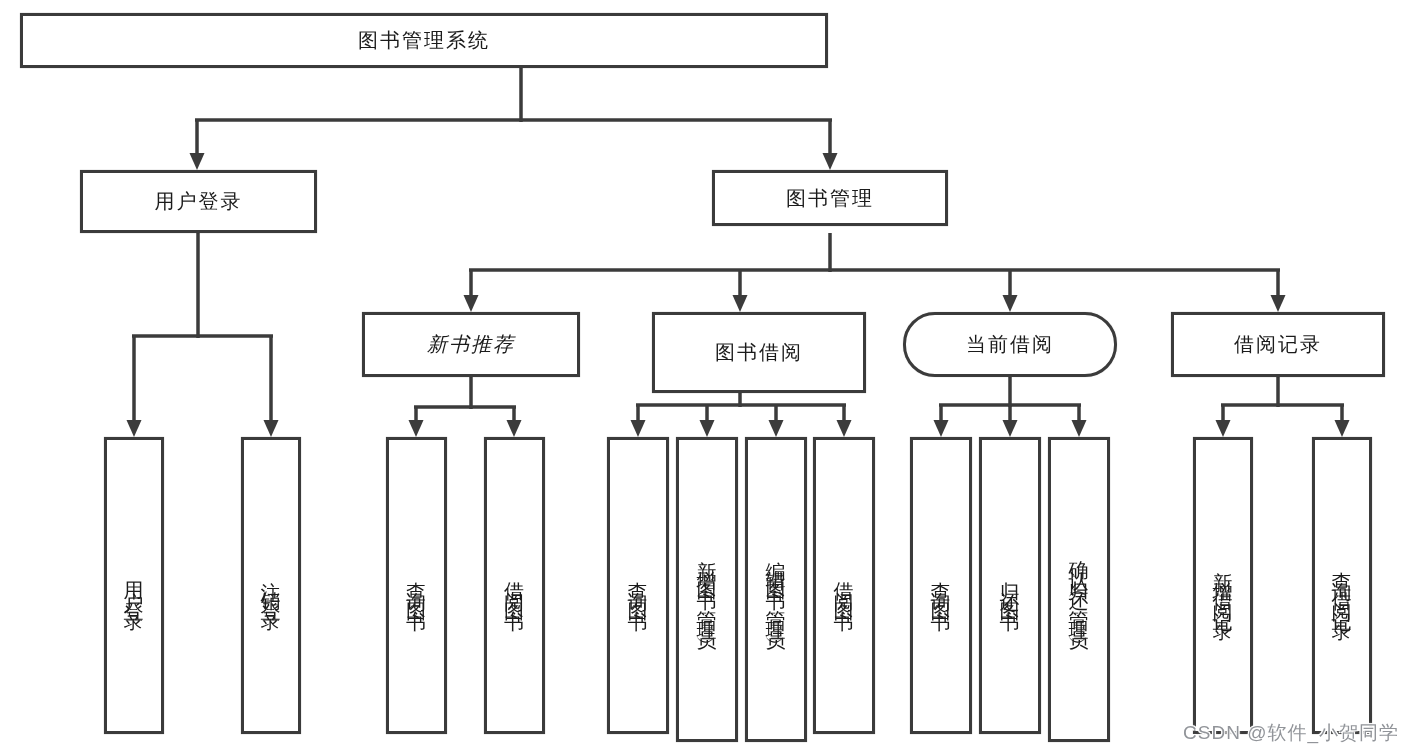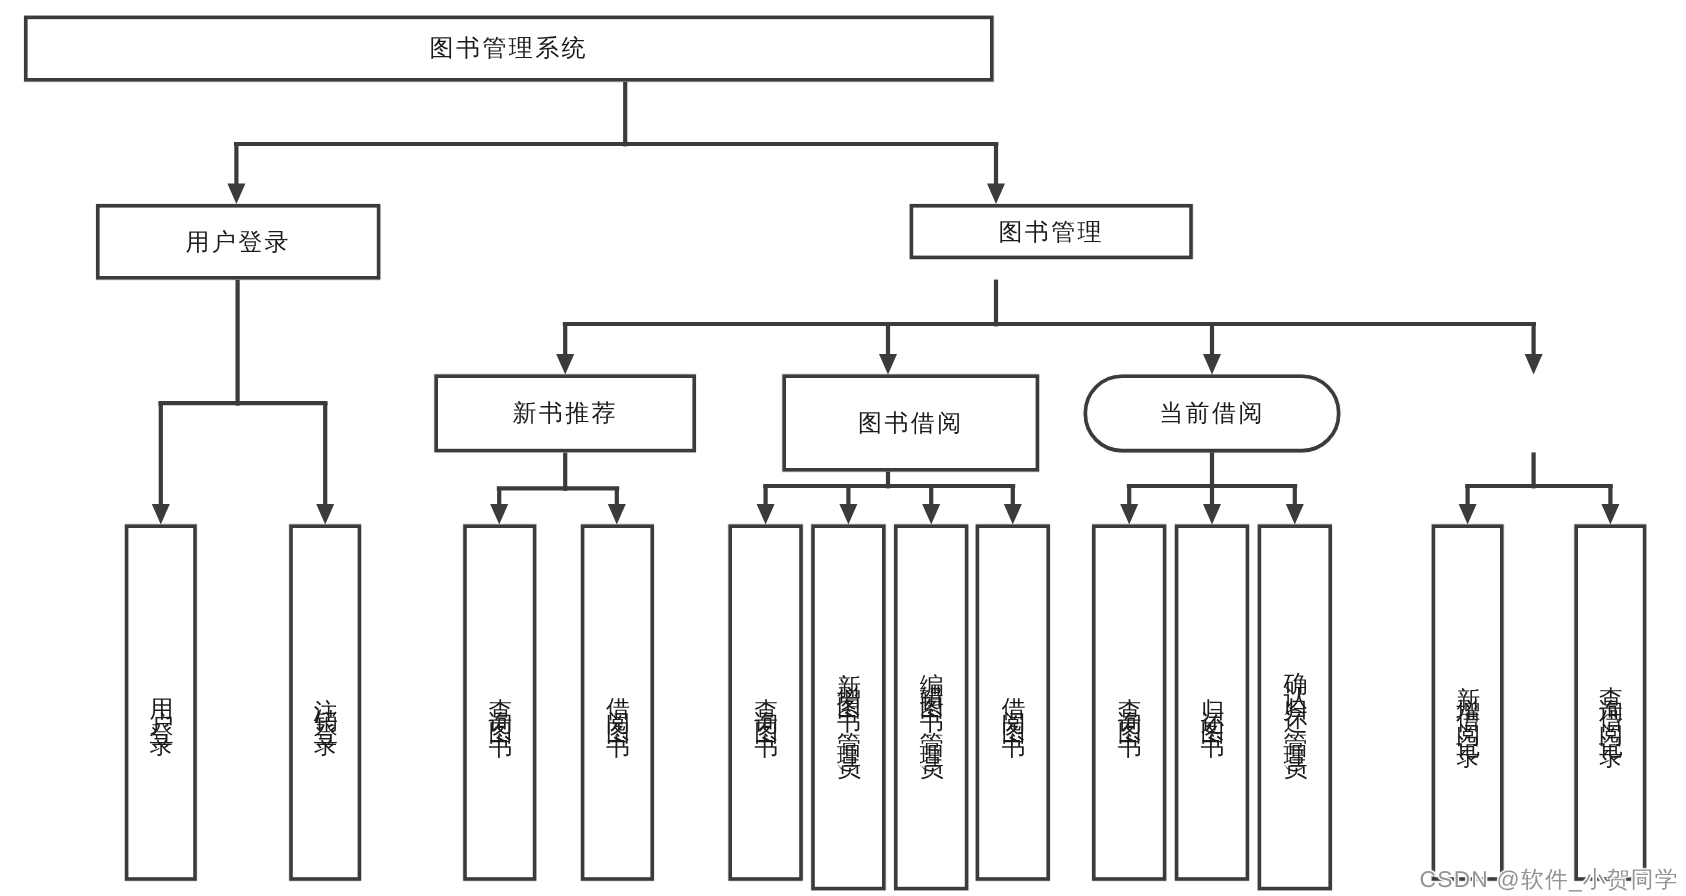--- a/index.html
+++ b/index.html
@@ -128,25 +128,26 @@
     <line x1="1221" y1="405" x2="1344" y2="405"></line>
     <line x1="1223" y1="405" x2="1223" y2="423"></line>
     <polygon points="1215.5,420 1230.5,420 1223,437"></polygon>
     <line x1="1342" y1="405" x2="1342" y2="423"></line>
     <polygon points="1334.5,420 1349.5,420 1342,437"></polygon>
   </svg>
 
   <div class="node h-node" style="left:20px; top:13px; width:808px; height:55px;">图书管理系统</div>
 
   <div class="node h-node" style="left:80px; top:170px; width:237px; height:63px;">用户登录</div>
-  <div class="node h-node" style="left:712px; top:170px; width:236px; height:46px;margin-left:46px;">图书管理</div>
+  <div class="node h-node" style="left:712px; top:170px; width:236px; height:56px;">图书管理</div>
 
-  <div class="node h-node" style="left:362px; top:312px; width:218px; height:65px;">新书推荐</div>
+  <div class="node h-node" style="left:362px; top:312px; width:218px; height:65px;font-style:italic;">新书推荐</div>
   <div class="node h-node" style="left:633px; top:312px; width:214px; height:81px;margin-left:19px;">图书借阅</div>
   <div class="node h-node" style="left:903px; top:312px; width:214px; height:65px;border-radius:32px;">当前借阅</div>
+  <div class="node h-node" style="left:1171px; top:312px; width:214px; height:65px;">借阅记录</div>
 
   <div class="node v-node" style="left:104px; top:437px; width:60px; height:297px;">用户登录</div>
   <div class="node v-node" style="left:241px; top:437px; width:60px; height:297px;">注销登录</div>
 
   <div class="node v-node" style="left:386px; top:437px; width:61px; height:297px;">查询图书</div>
   <div class="node v-node" style="left:484px; top:437px; width:61px; height:297px;">借阅图书</div>
 
   <div class="node v-node" style="left:607px; top:437px; width:62px; height:297px;">查询图书</div>
   <div class="node v-node" style="left:676px; top:437px; width:62px; height:305px;">新增图书（管理员）</div>
   <div class="node v-node" style="left:745px; top:437px; width:62px; height:305px;">编辑图书（管理员）</div>

